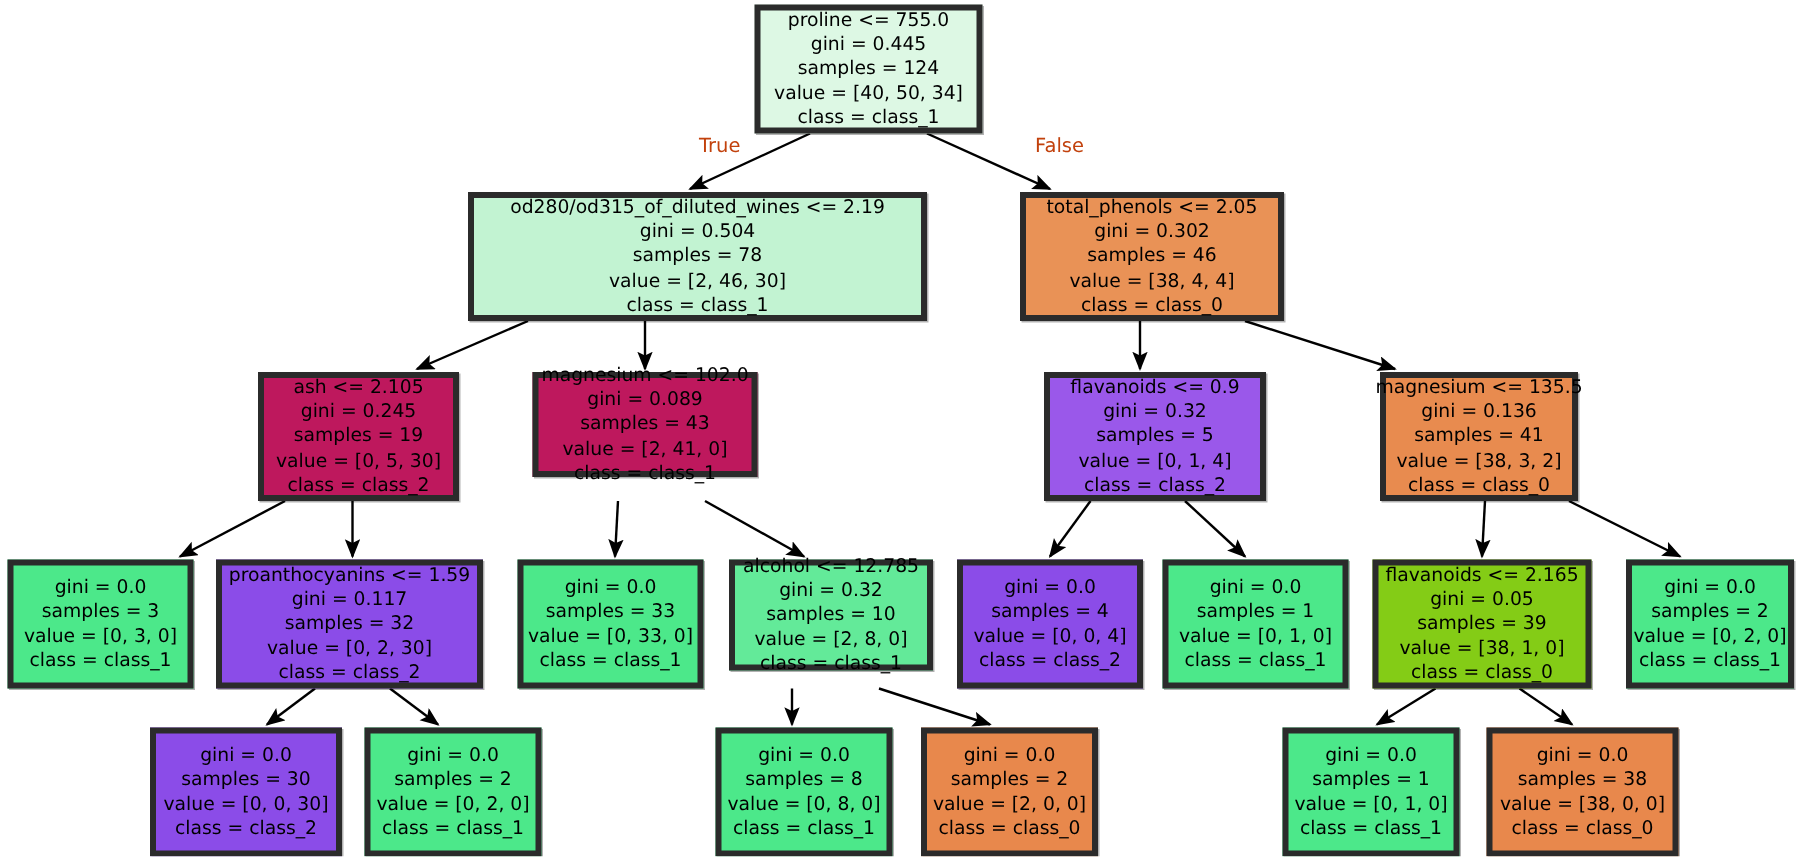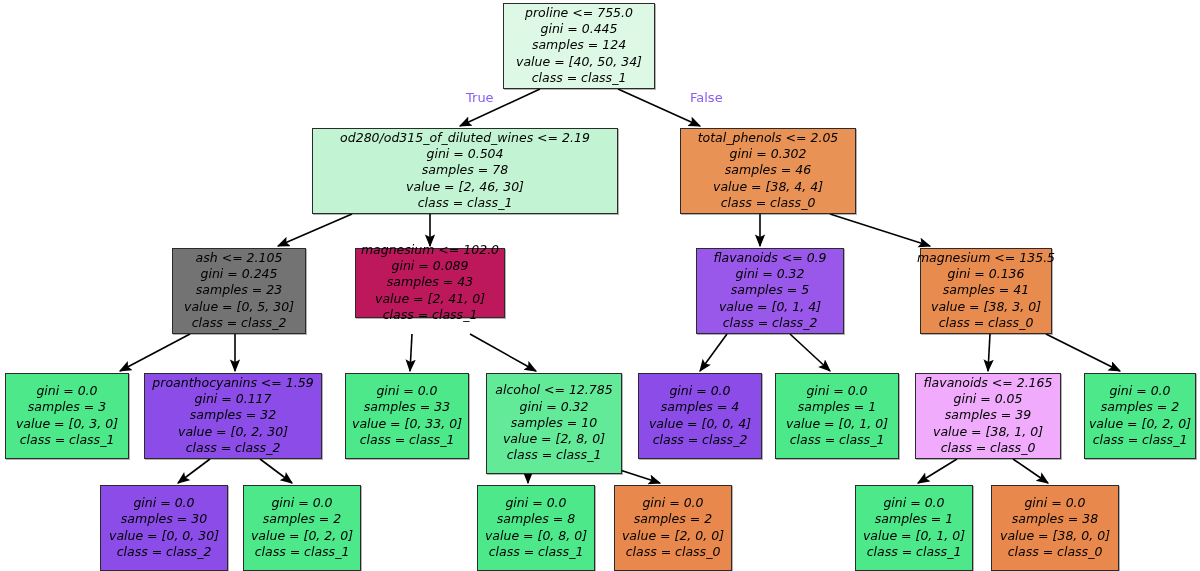--- a/index.html
+++ b/index.html
@@ -19,39 +19,38 @@
     position: absolute;
     left: 0;
     top: 0;
     width: 1200px;
     height: 571px;
     pointer-events: none;
   }
   .node {
     position: absolute;
     box-sizing: border-box;
-    border: 1px solid #0369a1;
+    border: 4px solid #0369a1;
     text-align: center;
     font-size: 12.5px;
     line-height: 16.2px;
     color: #000000;
     padding: 3px 6px 4px 6px;
     white-space: nowrap;
     display: flex;
     flex-direction: column;
     justify-content: center;
     align-items: center;
     box-shadow: 1px 1px 0 rgba(0,0,0,0.30);
-    font-style: italic;
   }
   .node .ln { display: block; }
   .edge-label {
     position: absolute;
     font-size: 13px;
-    color: #8b5cf6;
+    color: #c2410c;
     font-family: "DejaVu Sans", sans-serif;
     white-space: nowrap;
   }
 </style>
 </head>
 <body>
 
 <div id="canvas">
   <svg id="edges" viewBox="0 0 1200 571">
     <defs>
@@ -97,24 +96,24 @@
         <span class="ln">value = [2, 46, 30]</span>
         <span class="ln">class = class_1</span>
       </div>
       <div class="node" style="left: 680px; top: 128px; width: 176px; height: 86px; background: rgb(233, 146, 86); border-color: rgb(43, 43, 43);">
         <span class="ln">total_phenols &lt;= 2.05</span>
         <span class="ln">gini = 0.302</span>
         <span class="ln">samples = 46</span>
         <span class="ln">value = [38, 4, 4]</span>
         <span class="ln">class = class_0</span>
       </div>
-      <div class="node" style="left: 172px; top: 248px; width: 134px; height: 86px; background: #737373; border-color: rgb(43, 43, 43);">
+      <div class="node" style="left: 172px; top: 248px; width: 134px; height: 86px; background: #be185d; border-color: rgb(43, 43, 43);">
         <span class="ln">ash &lt;= 2.105</span>
         <span class="ln">gini = 0.245</span>
-        <span class="ln">samples = 23</span>
+        <span class="ln">samples = 19</span>
         <span class="ln">value = [0, 5, 30]</span>
         <span class="ln">class = class_2</span>
       </div>
       <div class="node" style="left: 355px; top: 248px; width: 150px; height: 70px; background: #be185d; border-color: rgb(43, 43, 43);">
         <span class="ln">magnesium &lt;= 102.0</span>
         <span class="ln">gini = 0.089</span>
         <span class="ln">samples = 43</span>
         <span class="ln">value = [2, 41, 0]</span>
         <span class="ln">class = class_1</span>
       </div>
@@ -122,21 +121,21 @@
         <span class="ln">flavanoids &lt;= 0.9</span>
         <span class="ln">gini = 0.32</span>
         <span class="ln">samples = 5</span>
         <span class="ln">value = [0, 1, 4]</span>
         <span class="ln">class = class_2</span>
       </div>
       <div class="node" style="left: 920px; top: 248px; width: 132px; height: 86px; background: rgb(232, 139, 79); border-color: rgb(43, 43, 43);">
         <span class="ln">magnesium &lt;= 135.5</span>
         <span class="ln">gini = 0.136</span>
         <span class="ln">samples = 41</span>
-        <span class="ln">value = [38, 3, 0]</span>
+        <span class="ln">value = [38, 3, 2]</span>
         <span class="ln">class = class_0</span>
       </div>
       <div class="node" style="left: 5px; top: 373px; width: 124px; height: 86px; background: rgb(76, 232, 138); border-color: rgb(43, 43, 43);">
         <span class="ln">gini = 0.0</span>
         <span class="ln">samples = 3</span>
         <span class="ln">value = [0, 3, 0]</span>
         <span class="ln">class = class_1</span>
       </div>
       <div class="node" style="left: 144px; top: 373px; width: 178px; height: 86px; background: rgb(139, 76, 232); border-color: rgb(43, 43, 43);">
         <span class="ln">proanthocyanins &lt;= 1.59</span>
@@ -144,40 +143,40 @@
         <span class="ln">samples = 32</span>
         <span class="ln">value = [0, 2, 30]</span>
         <span class="ln">class = class_2</span>
       </div>
       <div class="node" style="left: 345px; top: 373px; width: 124px; height: 86px; background: rgb(76, 232, 138); border-color: rgb(43, 43, 43);">
         <span class="ln">gini = 0.0</span>
         <span class="ln">samples = 33</span>
         <span class="ln">value = [0, 33, 0]</span>
         <span class="ln">class = class_1</span>
       </div>
-      <div class="node" style="left: 486px; top: 373px; width: 136px; height: 101px; background: rgb(99, 234, 153); border-color: rgb(43, 43, 43);">
+      <div class="node" style="left: 486px; top: 373px; width: 136px; height: 74px; background: rgb(99, 234, 153); border-color: rgb(43, 43, 43);">
         <span class="ln">alcohol &lt;= 12.785</span>
         <span class="ln">gini = 0.32</span>
         <span class="ln">samples = 10</span>
         <span class="ln">value = [2, 8, 0]</span>
         <span class="ln">class = class_1</span>
       </div>
       <div class="node" style="left: 638px; top: 373px; width: 124px; height: 86px; background: rgb(139, 76, 232); border-color: rgb(43, 43, 43);">
         <span class="ln">gini = 0.0</span>
         <span class="ln">samples = 4</span>
         <span class="ln">value = [0, 0, 4]</span>
         <span class="ln">class = class_2</span>
       </div>
       <div class="node" style="left: 775px; top: 373px; width: 124px; height: 86px; background: rgb(76, 232, 138); border-color: rgb(43, 43, 43);">
         <span class="ln">gini = 0.0</span>
         <span class="ln">samples = 1</span>
         <span class="ln">value = [0, 1, 0]</span>
         <span class="ln">class = class_1</span>
       </div>
-      <div class="node" style="left: 915px; top: 373px; width: 146px; height: 86px; background: #f0abfc; border-color: rgb(43, 43, 43);">
+      <div class="node" style="left: 915px; top: 373px; width: 146px; height: 86px; background: #84cc16; border-color: rgb(43, 43, 43);">
         <span class="ln">flavanoids &lt;= 2.165</span>
         <span class="ln">gini = 0.05</span>
         <span class="ln">samples = 39</span>
         <span class="ln">value = [38, 1, 0]</span>
         <span class="ln">class = class_0</span>
       </div>
       <div class="node" style="left: 1084px; top: 373px; width: 112px; height: 86px; background: rgb(76, 232, 138); border-color: rgb(43, 43, 43);">
         <span class="ln">gini = 0.0</span>
         <span class="ln">samples = 2</span>
         <span class="ln">value = [0, 2, 0]</span>

